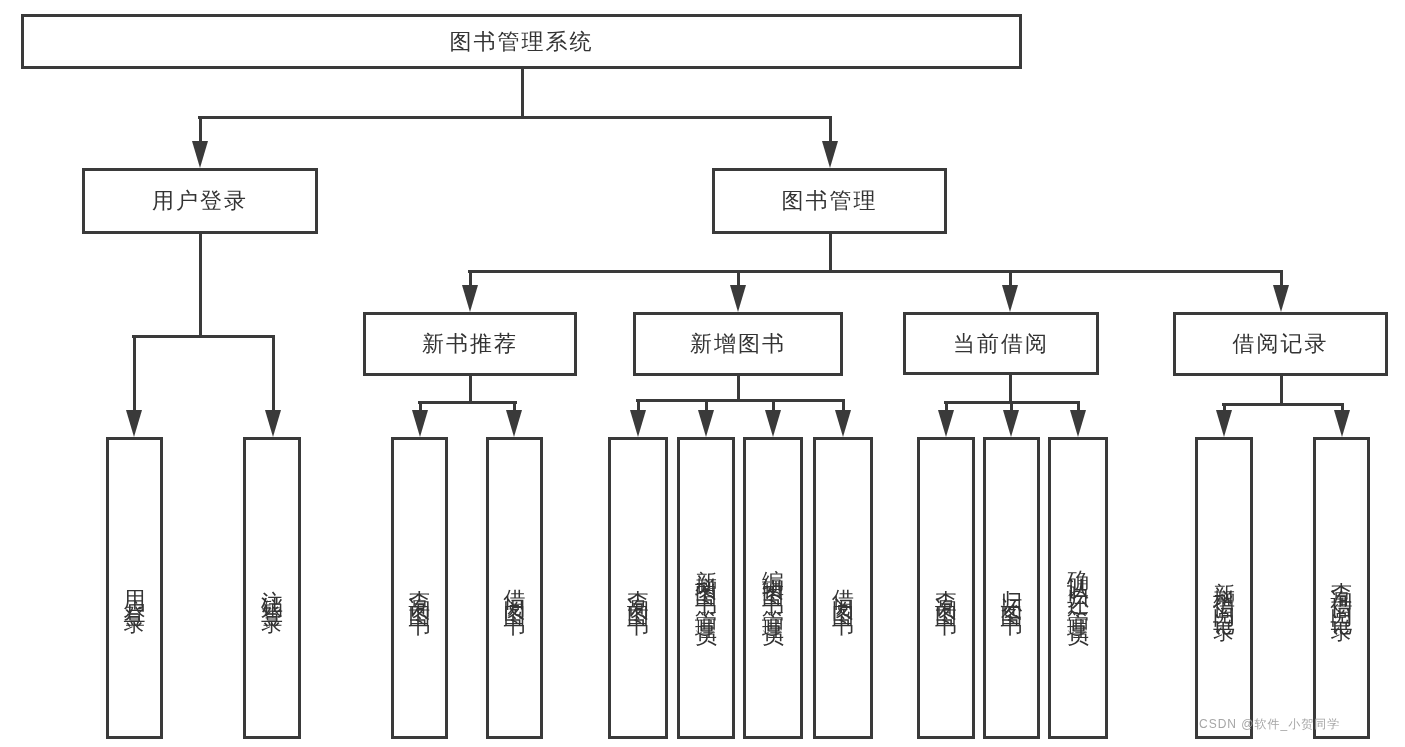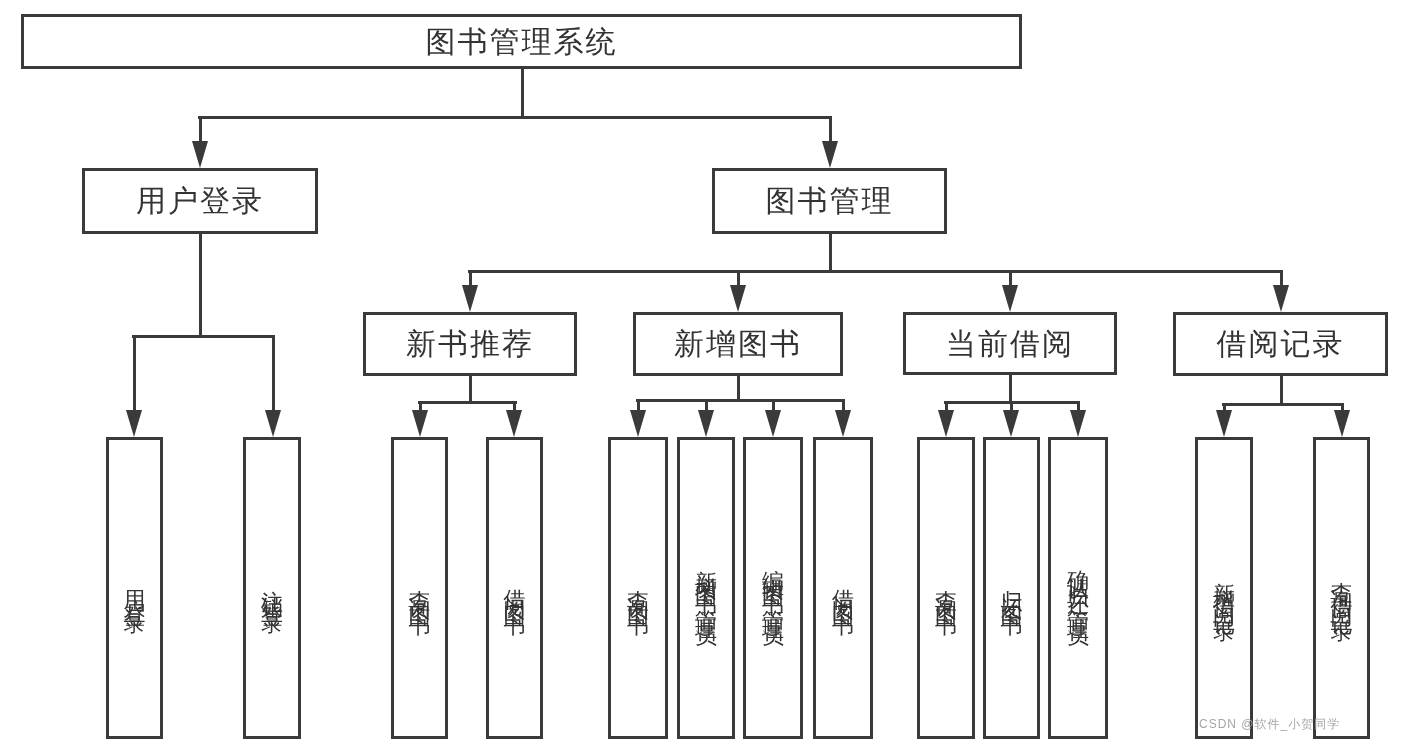--- a/index.html
+++ b/index.html
@@ -6,21 +6,21 @@
   .canvas {
     position:relative; width:1405px; height:747px; background:var(--bg,#fff);
     font-family:"Liberation Sans","DejaVu Sans",sans-serif; overflow:hidden;
   }
   .hbox {
     position:absolute; box-sizing:border-box;
     border:3px solid var(--line,#3a3a3a); background:#fff;
     display:flex; align-items:center; justify-content:center;
   }
   .hbox span {
-    font-size:30px; color:var(--text,#333); letter-spacing:2px; line-height:1; white-space:nowrap;
+    font-size:22px; color:var(--text,#333); letter-spacing:2px; line-height:1; white-space:nowrap;
   }
   .vbox {
     position:absolute; box-sizing:border-box; top:437px; height:302px;
     border:3px solid var(--line,#3a3a3a); background:#fff;
     display:flex; align-items:center; justify-content:center;
   }
   .vbox span {
     writing-mode:vertical-rl; text-orientation:mixed;
     font-size:22px; color:var(--text,#333); letter-spacing:8px; line-height:1;
   }
@@ -51,21 +51,21 @@
   <div class="hbox" style="left:712px;top:168px;width:235px;height:66px;">
     <span>图书管理</span>
   </div>
 
   <div class="hbox" style="left:363px;top:312px;width:214px;height:64px;">
     <span>新书推荐</span>
   </div>
   <div class="hbox" style="left:633px;top:312px;width:210px;height:64px;">
     <span>新增图书</span>
   </div>
-  <div class="hbox" style="left:903px;top:312px;width:214px;height:63px;">
+  <div class="hbox" style="left:903px;top:312px;width:196px;height:63px;">
     <span>当前借阅</span>
   </div>
   <div class="hbox" style="left:1173px;top:312px;width:215px;height:64px;">
     <span>借阅记录</span>
   </div>
 
   <div class="vbox" style="left:106px;width:57px;">
     <span>用户登录</span>
   </div>
   <div class="vbox" style="left:243px;width:58px;">

